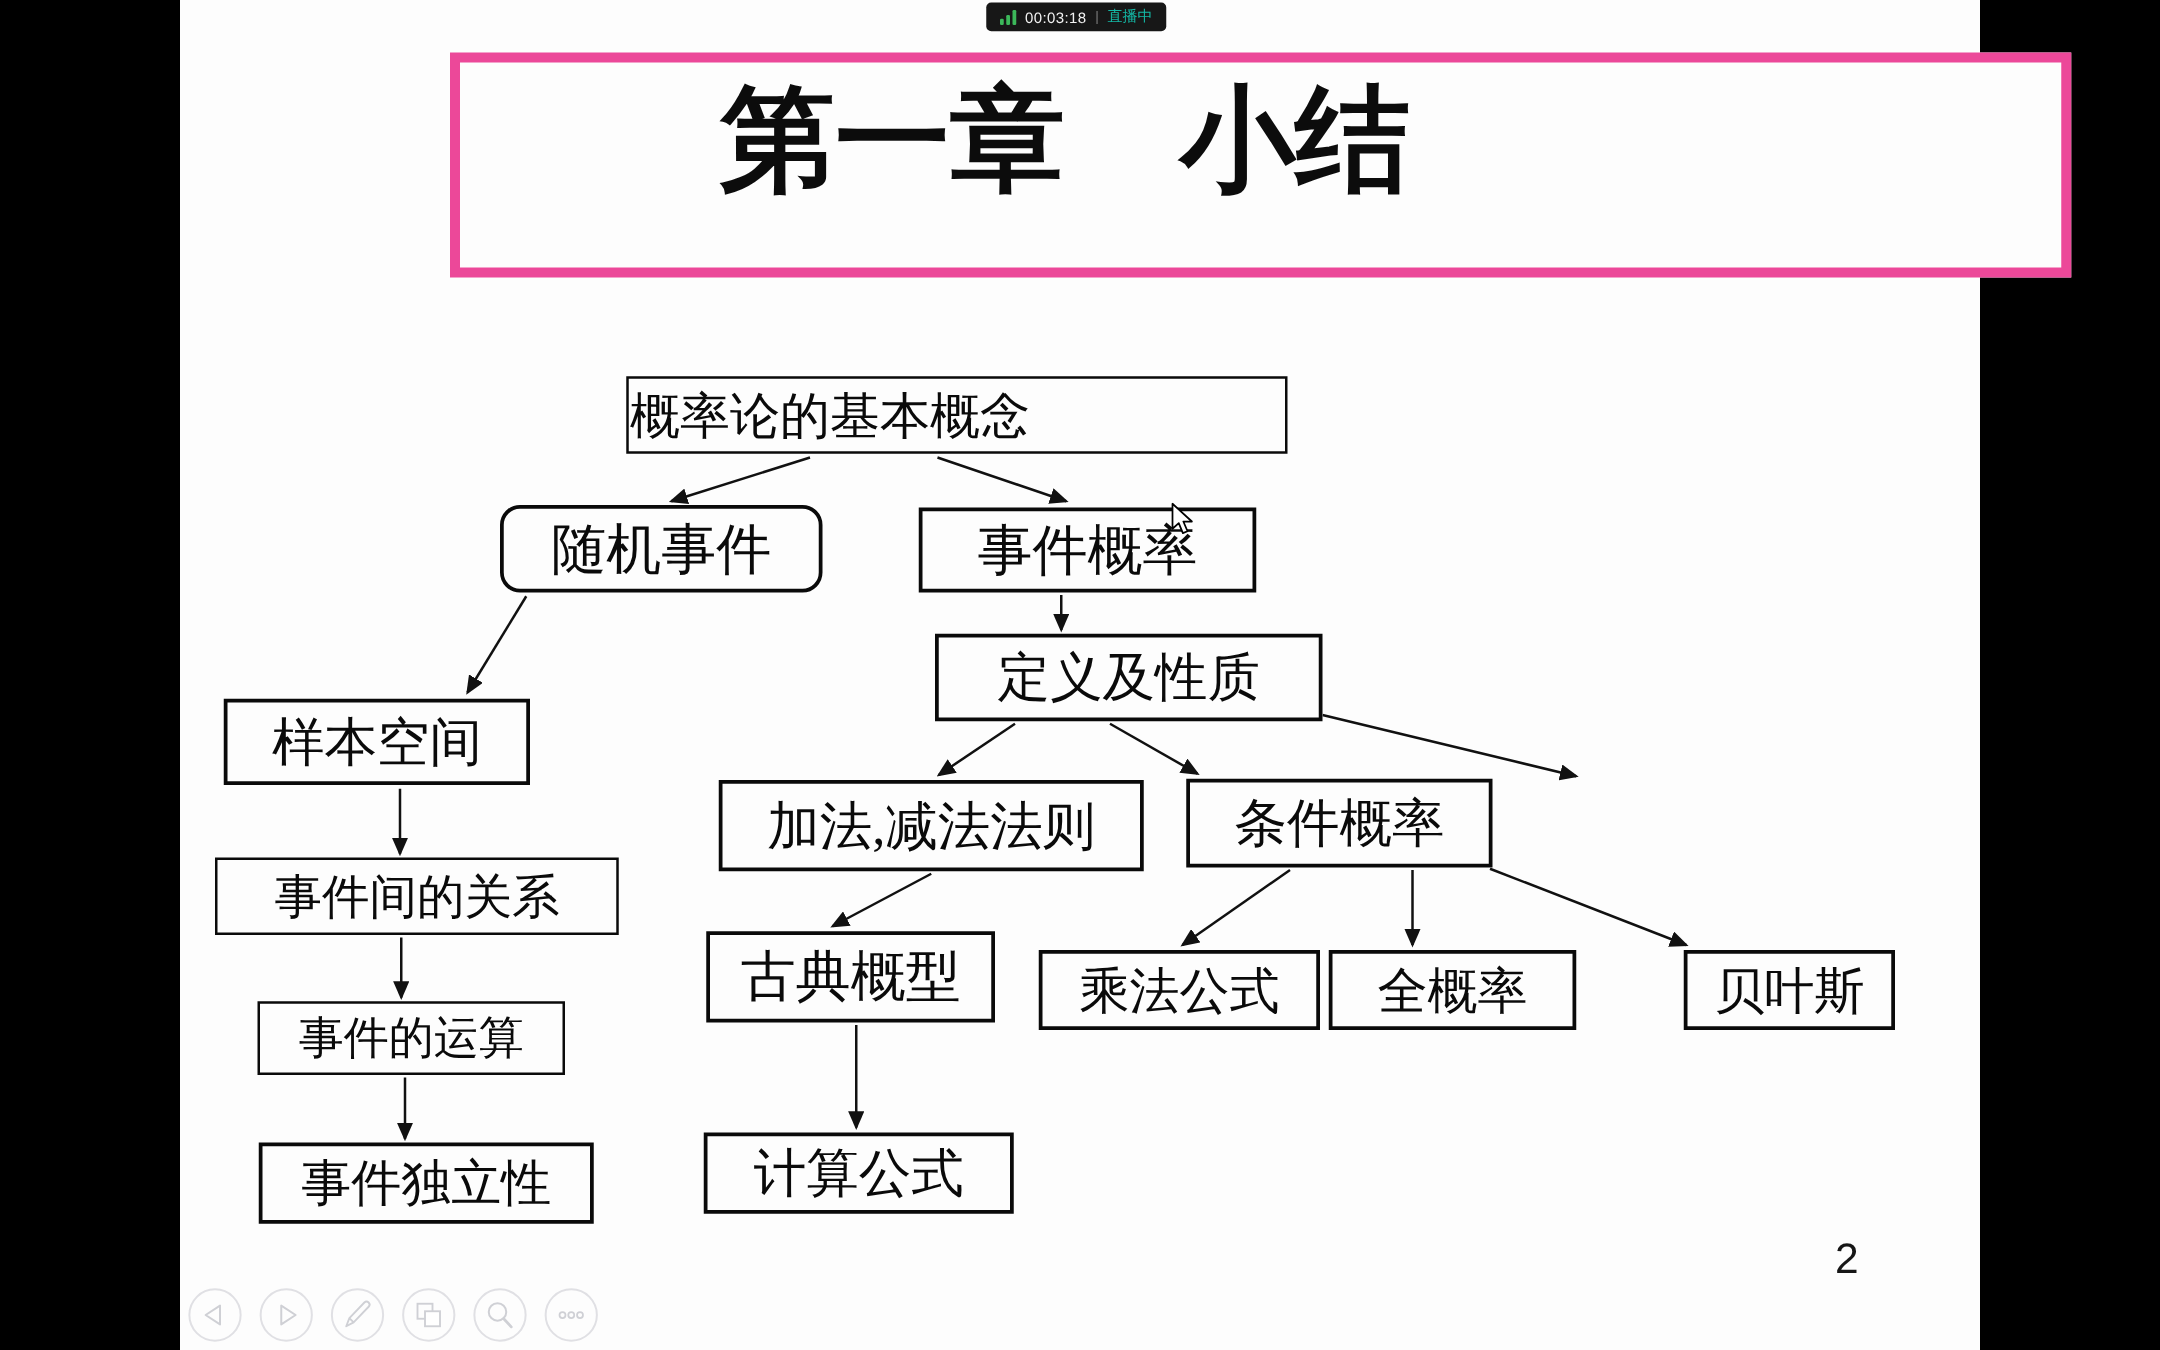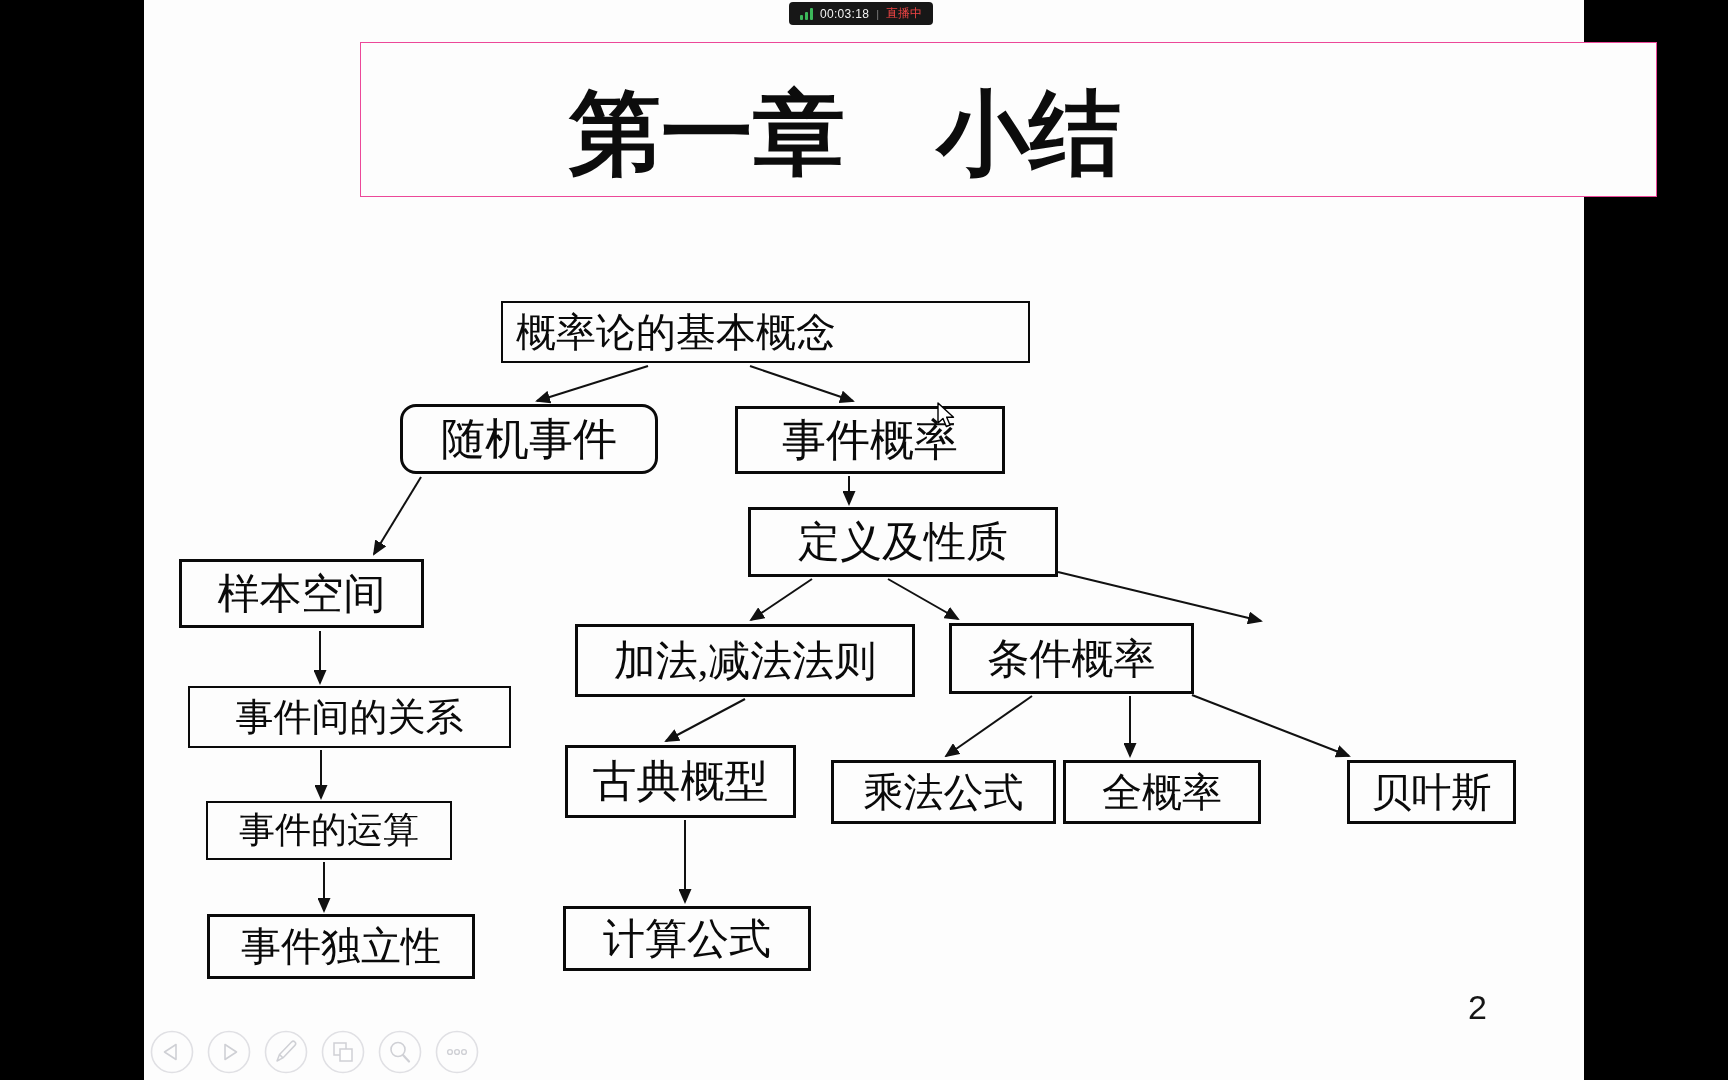--- a/index.html
+++ b/index.html
@@ -5,44 +5,44 @@
   html,body{margin:0;padding:0;background:#000;}
   .stage{position:relative;width:1728px;height:1080px;background:#000;overflow:hidden;
          font-family:"Liberation Sans",sans-serif;}
   .slide{position:absolute;left:144px;top:0;width:1440px;height:1080px;background:#fdfdfd;}
 
   
   .pill{position:absolute;left:789px;top:2px;height:23px;background:#171717;border-radius:4px;
         display:flex;align-items:center;padding:0 11px;gap:7px;z-index:30;}
   .pill .time{color:#f2f2f2;font-size:12px;letter-spacing:.3px;}
   .pill .sep{color:#7d7d7d;font-size:11px;}
-  .pill .live{color:#ef4444;font-size:12px;}
+  .pill .live{color:#14b8a6;font-size:12px;}
   .sig{display:flex;align-items:flex-end;gap:2px;height:12px;}
   .sig i{display:block;width:3px;background:#3cb85a;border-radius:1px;}
   .sig i:nth-child(1){height:5px;}
   .sig i:nth-child(2){height:8px;}
   .sig i:nth-child(3){height:12px;}
 
   
-  .title-box{position:absolute;left:216px;top:42px;width:1297px;height:155px;background:#fdfdfd;
-             border:1px solid #ec4899;box-sizing:border-box;display:flex;align-items:flex-end;}
+  .title-box{position:absolute;left:216px;top:42px;width:1297px;height:180px;background:#fdfdfd;
+             border:8px solid #ec4899;box-sizing:border-box;display:flex;align-items:flex-start;}
   .title-text{padding-left:208px;font-size:92px;font-weight:bold;color:#0c0c0c;
               font-family:"Liberation Sans",sans-serif;white-space:pre;}
 
   
   .node{position:absolute;background:#fdfdfd;border:3px solid #0a0a0a;box-sizing:border-box;
         display:flex;align-items:center;justify-content:center;color:#0a0a0a;white-space:nowrap;
         font-family:"Liberation Serif","DejaVu Serif",serif;z-index:5;}
   .n-root{left:501px;top:301px;width:529px;height:62px;font-size:40px;border-width:2px;
-          justify-content:flex-start;padding-left:13px;}
+          justify-content:flex-start;padding-left:1px;}
   .n-suiji{left:400px;top:404px;width:258px;height:70px;font-size:44px;border-radius:16px;}
   .n-sjgl{left:735px;top:406px;width:270px;height:68px;font-size:44px;}
   .n-dyxz{left:748px;top:507px;width:310px;height:70px;font-size:42px;text-align:right;}
   .n-ybkj{left:179px;top:559px;width:245px;height:69px;font-size:42px;}
-  .n-sjgx{left:188px;top:686px;width:323px;height:62px;font-size:38px;border-width:2px;}
+  .n-sjgx{left:172px;top:686px;width:323px;height:62px;font-size:38px;border-width:2px;}
   .n-sjys{left:206px;top:801px;width:246px;height:59px;font-size:36px;border-width:2px;}
   .n-sjdl{left:207px;top:914px;width:268px;height:65px;font-size:40px;}
   .n-jfjf{left:575px;top:624px;width:340px;height:73px;font-size:42px;}
   .n-tjgl{left:949px;top:623px;width:245px;height:71px;font-size:42px;}
   .n-jhgl{left:1271px;top:626px;width:257px;height:68px;font-size:42px;}
   .n-gdgx{left:565px;top:745px;width:231px;height:73px;font-size:44px;}
   .n-cfgs{left:831px;top:760px;width:225px;height:64px;font-size:40px;}
   .n-qgl{left:1063px;top:760px;width:198px;height:64px;font-size:40px;}
   .n-byes{left:1347px;top:760px;width:169px;height:64px;font-size:40px;}
   .n-jsgs{left:563px;top:906px;width:248px;height:65px;font-size:42px;}

